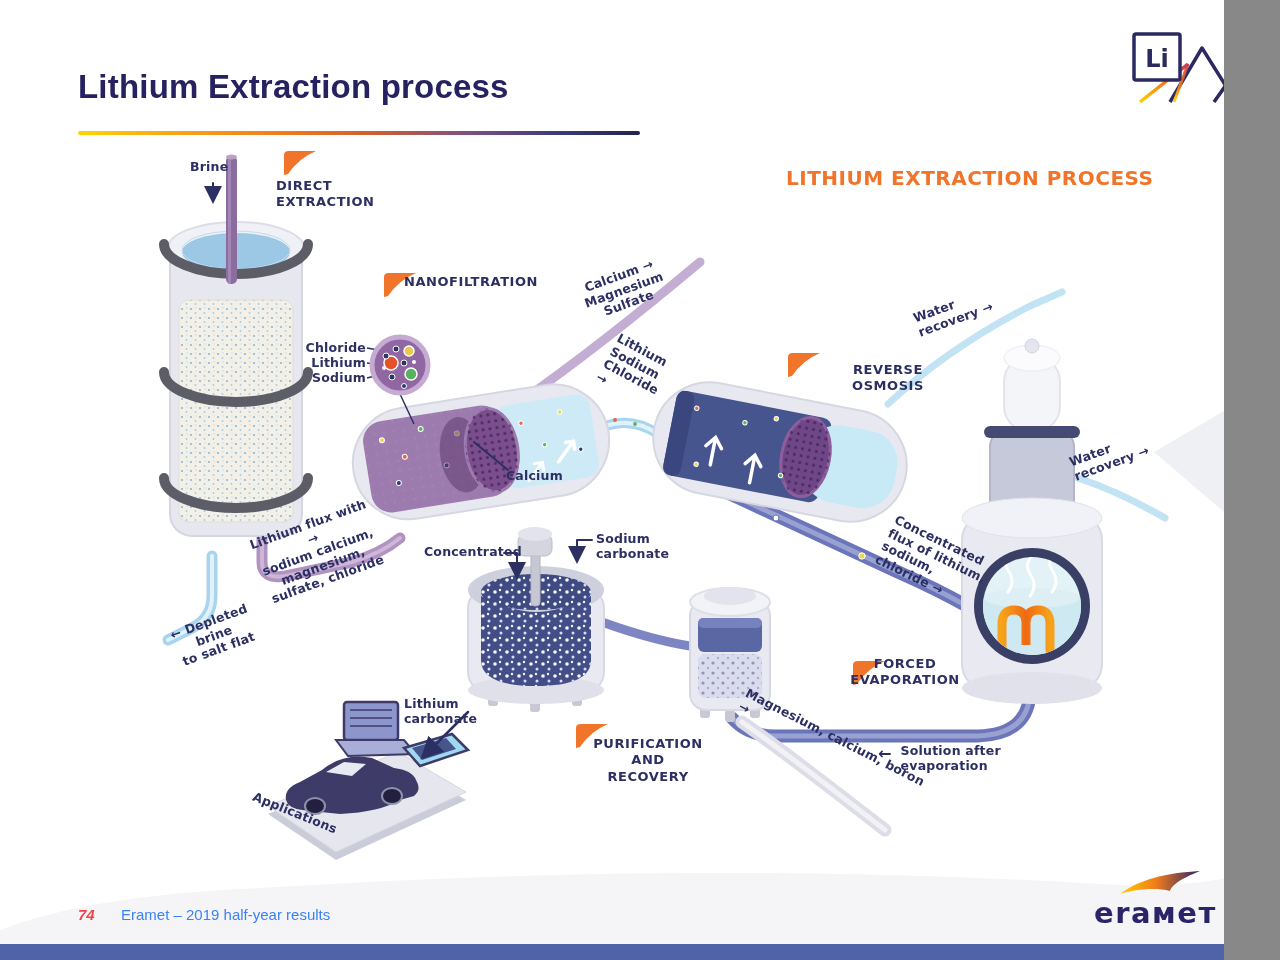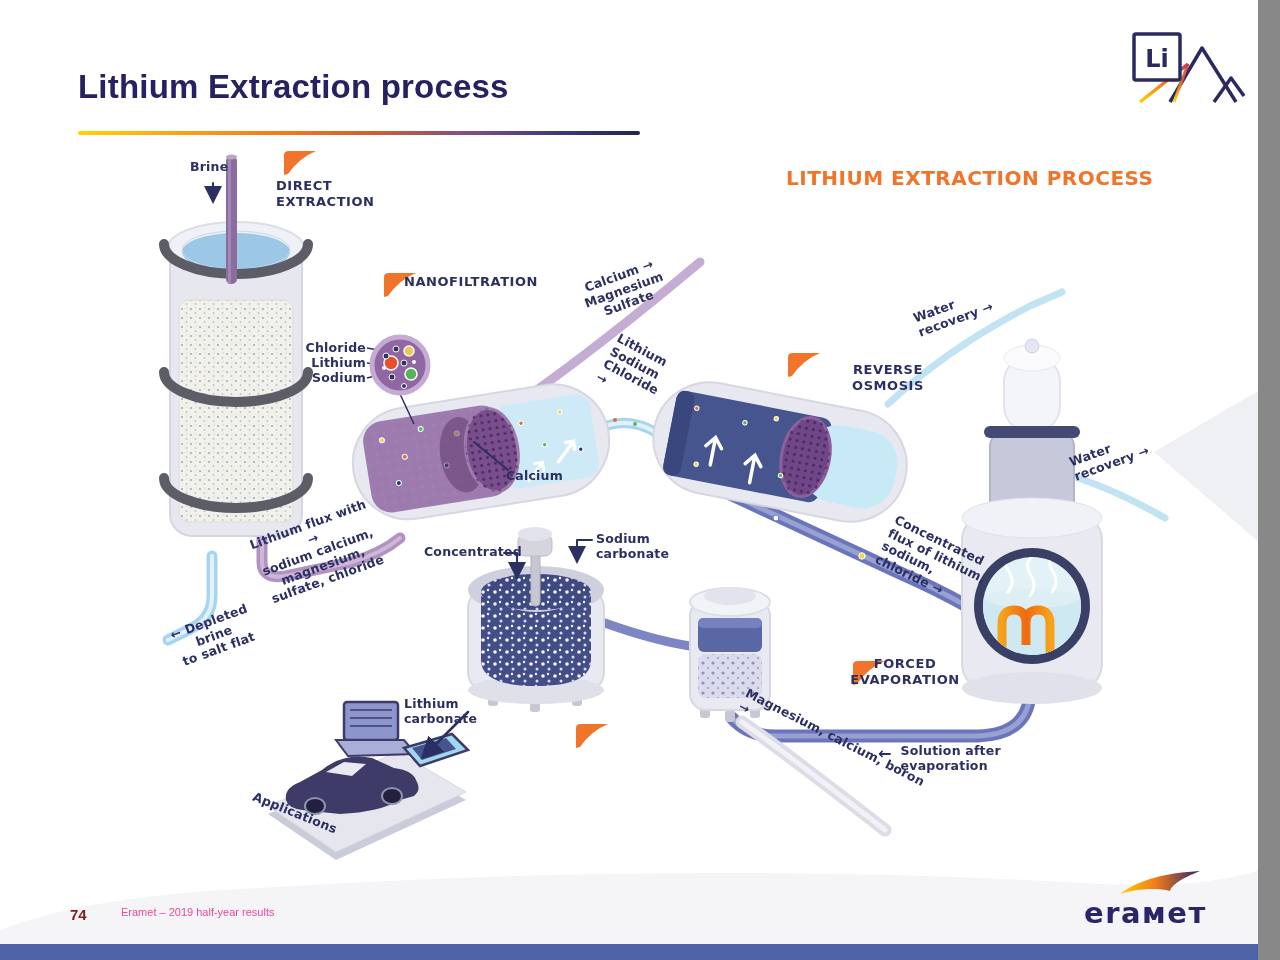--- a/index.html
+++ b/index.html
@@ -1,40 +1,40 @@
 <!DOCTYPE html>
 <html><head>
 <meta charset="utf-8">
 <style>
   html,body{margin:0;padding:0;background:#888;}
   .slide{position:relative;width:1224px;height:960px;background:#ffffff;overflow:hidden;
-         font-family:"DejaVu Sans",sans-serif;padding-left:34px;}
+         font-family:"DejaVu Sans",sans-serif;}
   
   .title{position:absolute;left:78px;top:68px;font-family:"Liberation Sans",sans-serif;
          font-size:33px;font-weight:700;color:#262262;letter-spacing:.2px;}
   .title-rule{position:absolute;left:78px;top:131px;width:562px;height:3.5px;border-radius:2px;
          background:linear-gradient(90deg,#ffd400 0%,#f9a816 16%,#f07c1a 36%,#cf6030 52%,#7c4f85 70%,#3a3a78 86%,#23234f 100%);}
   .li-logo{position:absolute;left:1128px;top:28px;}
   
   .lbl{position:absolute;color:#2b2f62;font-size:12.5px;font-weight:600;line-height:1.16;
        white-space:pre-line;letter-spacing:.2px;}
   .stage{font-size:13px;font-weight:700;letter-spacing:.55px;line-height:1.25;}
   .heading{position:absolute;left:786px;top:166px;font-size:20px;font-weight:700;
        color:#f0752b;letter-spacing:.5px;}
   .flag{position:absolute;width:34px;height:26px;}
   .ctr{text-align:center;} .rgt{text-align:right;}
   .solution{display:flex;gap:9px;align-items:flex-start;}
   .solution .arr{font-size:16px;line-height:1;position:relative;top:2px;}
   
-  .pageno{position:absolute;left:70px;top:906px;font-family:"Liberation Sans",sans-serif;
-       font-size:15px;font-weight:700;color:#7f1d1d;}
+  .pageno{position:absolute;left:78px;top:906px;font-family:"Liberation Sans",sans-serif;
+       font-size:15px;font-weight:700;color:#ef4444;font-style:italic;}
   .footer-text{position:absolute;left:121px;top:906px;font-family:"Liberation Sans",sans-serif;
-       font-size:11px;color:#ec4899;}
+       font-size:15px;color:#3b82f6;}
   .eramet{position:absolute;left:1078px;top:872px;width:160px;height:66px;}
-  .eramet .word{position:absolute;left:6px;top:24px;font-size:29px;font-weight:600;
+  .eramet .word{position:absolute;left:16px;top:24px;font-size:29px;font-weight:600;
        color:#2a2468;letter-spacing:1.5px;}
   .eramet svg{position:absolute;left:40px;top:-2px;}
   .bottom-bar{position:absolute;left:0;bottom:0;width:1280px;height:16px;background:#5062a8;}
   .art{position:absolute;left:0;top:0;}
 </style>
 </head>
 <body>
 
 <div class="slide">
 
@@ -305,20 +305,22 @@
         <path d="M1,25 L1,5 Q1,1 6,1 L33,1 Q16,8 5,24 Z" fill="#f0752b"></path>
       </svg></div>
 
   <div class="lbl stage" style="left:276px;top:178px">DIRECT
 EXTRACTION</div>
   <div class="lbl stage" style="left:404px;top:274px">NANOFILTRATION</div>
   <div class="lbl stage ctr" style="left:846px;top:362px;width:84px">REVERSE
 OSMOSIS</div>
   <div class="lbl stage ctr" style="left:840px;top:656px;width:130px">FORCED
 EVAPORATION</div>
+  <div class="lbl stage ctr" style="left:590px;top:736px;width:116px">PURIFICATION
+AND RECOVERY</div>
 
   <div class="lbl" style="left:190px;top:160px">Brine</div>
   <div class="lbl rgt" style="left:298px;top:341px;width:68px">Chloride</div>
   <div class="lbl rgt" style="left:298px;top:356px;width:68px">Lithium</div>
   <div class="lbl rgt" style="left:298px;top:371px;width:68px">Sodium</div>
   <div class="lbl" style="left:506px;top:469px">Calcium</div>
   <div class="lbl" style="left:424px;top:545px">Concentrated</div>
   <div class="lbl" style="left:596px;top:532px">Sodium
 carbonate</div>
   <div class="lbl" style="left:404px;top:697px">Lithium

